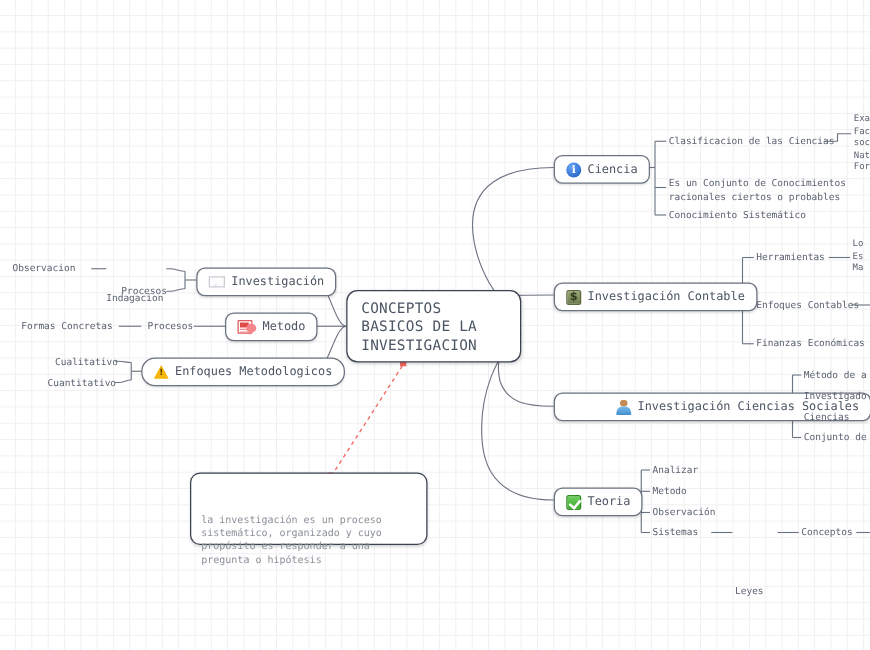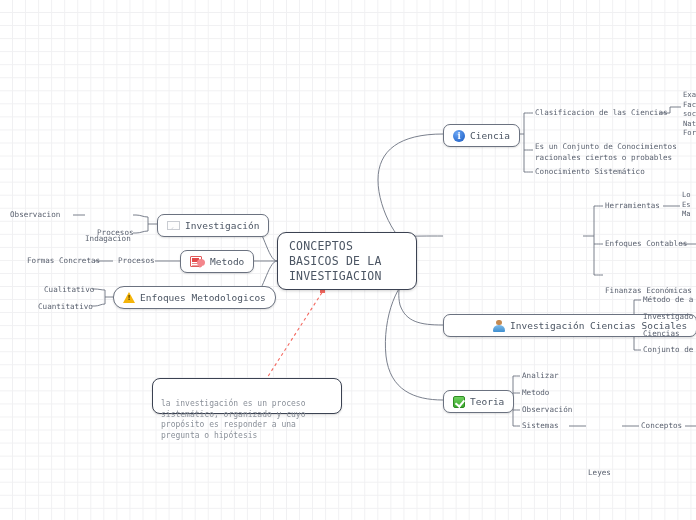--- a/index.html
+++ b/index.html
@@ -54,25 +54,25 @@
     line-height: 15px;
     letter-spacing: .2px;
     display: flex;
     flex-direction: column;
     justify-content: center;
   }
 
   .note {
     position: absolute;
     left: 152px; top: 378px;
-    width: 190px; height: 36px;
+    width: 190px; height: 58px;
     background: #ffffff;
     border: 1px solid #3b4252;
     border-radius: 8px;
-    padding: 10px 8px;
+    padding: 22px 8px;
     box-shadow: 0 1px 2px rgba(0,0,0,0.15);
     color: #8a9099;
     font-size: 8px;
     line-height: 10.4px;
     white-space: pre-line;
   }
 
   
   .leaf {
     position: absolute;
@@ -306,30 +306,34 @@
   <div class="node" style="left:113px; top:286px;border-radius:11px;">
     <span class="ico ico-warn"></span>
     <span class="node-label">Enfoques Metodologicos</span>
   </div>
 
   <div class="leaf" style="left:85px; top:210px;margin-top:24px;">Indagacion</div>
   <div class="leaf" style="left:10px; top:210px;">Observacion</div>
   <div class="leaf" style="left:97px; top:228px;">Procesos</div>
 
   <div class="leaf" style="left:118px; top:256px;">Procesos</div>
-  <div class="leaf" style="left:27px; top:256px;">Formas Concretas</div>
+  <div class="leaf" style="left:17px; top:256px;">Formas Concretas</div>
 
   <div class="leaf" style="left:44px; top:285px;">Cualitativo</div>
   <div class="leaf" style="left:38px; top:302px;">Cuantitativo</div>
 
   <div class="node" style="left:443px; top:124px;">
     <span class="ico ico-info">i</span>
     <span class="node-label">Ciencia</span>
   </div>
 
+  <div class="node" style="left:443px; top:226px;">
+    <span class="ico ico-money"></span>
+    <span class="node-label">Investigación Contable</span>
+  </div>
 
   <div class="node" style="left:443px; top:314px;padding-left:48px;">
     <span class="ico ico-person">
       <span class="head"></span>
         <span class="body"></span>
     </span>
     <span class="node-label">Investigación Ciencias Sociales</span>
   </div>
 
   <div class="node" style="left:443px; top:390px;">
@@ -345,21 +349,21 @@
 For</div>
   <div class="leaf" style="left:535px; top:142px;">Es un Conjunto de Conocimientos
 racionales ciertos o probables</div>
   <div class="leaf" style="left:535px; top:167px;">Conocimiento Sistemático</div>
 
   <div class="leaf" style="left:605px; top:201px;">Herramientas</div>
   <div class="leaf small" style="left:682px; top:190px;">Lo
 Es
 Ma</div>
   <div class="leaf" style="left:605px; top:239px;">Enfoques Contables</div>
-  <div class="leaf" style="left:605px; top:286px;">Finanzas Económicas</div>
+  <div class="leaf" style="left:605px; top:270px;">Finanzas Económicas</div>
 
   <div class="leaf" style="left:643px; top:295px;">Método de a</div>
   <div class="leaf" style="left:643px; top:312px;">Investigado</div>
   <div class="leaf" style="left:643px; top:329px;">Ciencias</div>
   <div class="leaf" style="left:643px; top:345px;">Conjunto de</div>
 
   <div class="leaf" style="left:522px; top:371px;">Analizar</div>
   <div class="leaf" style="left:522px; top:388px;">Metodo</div>
   <div class="leaf" style="left:522px; top:405px;">Observación</div>
   <div class="leaf" style="left:522px; top:421px;">Sistemas</div>

